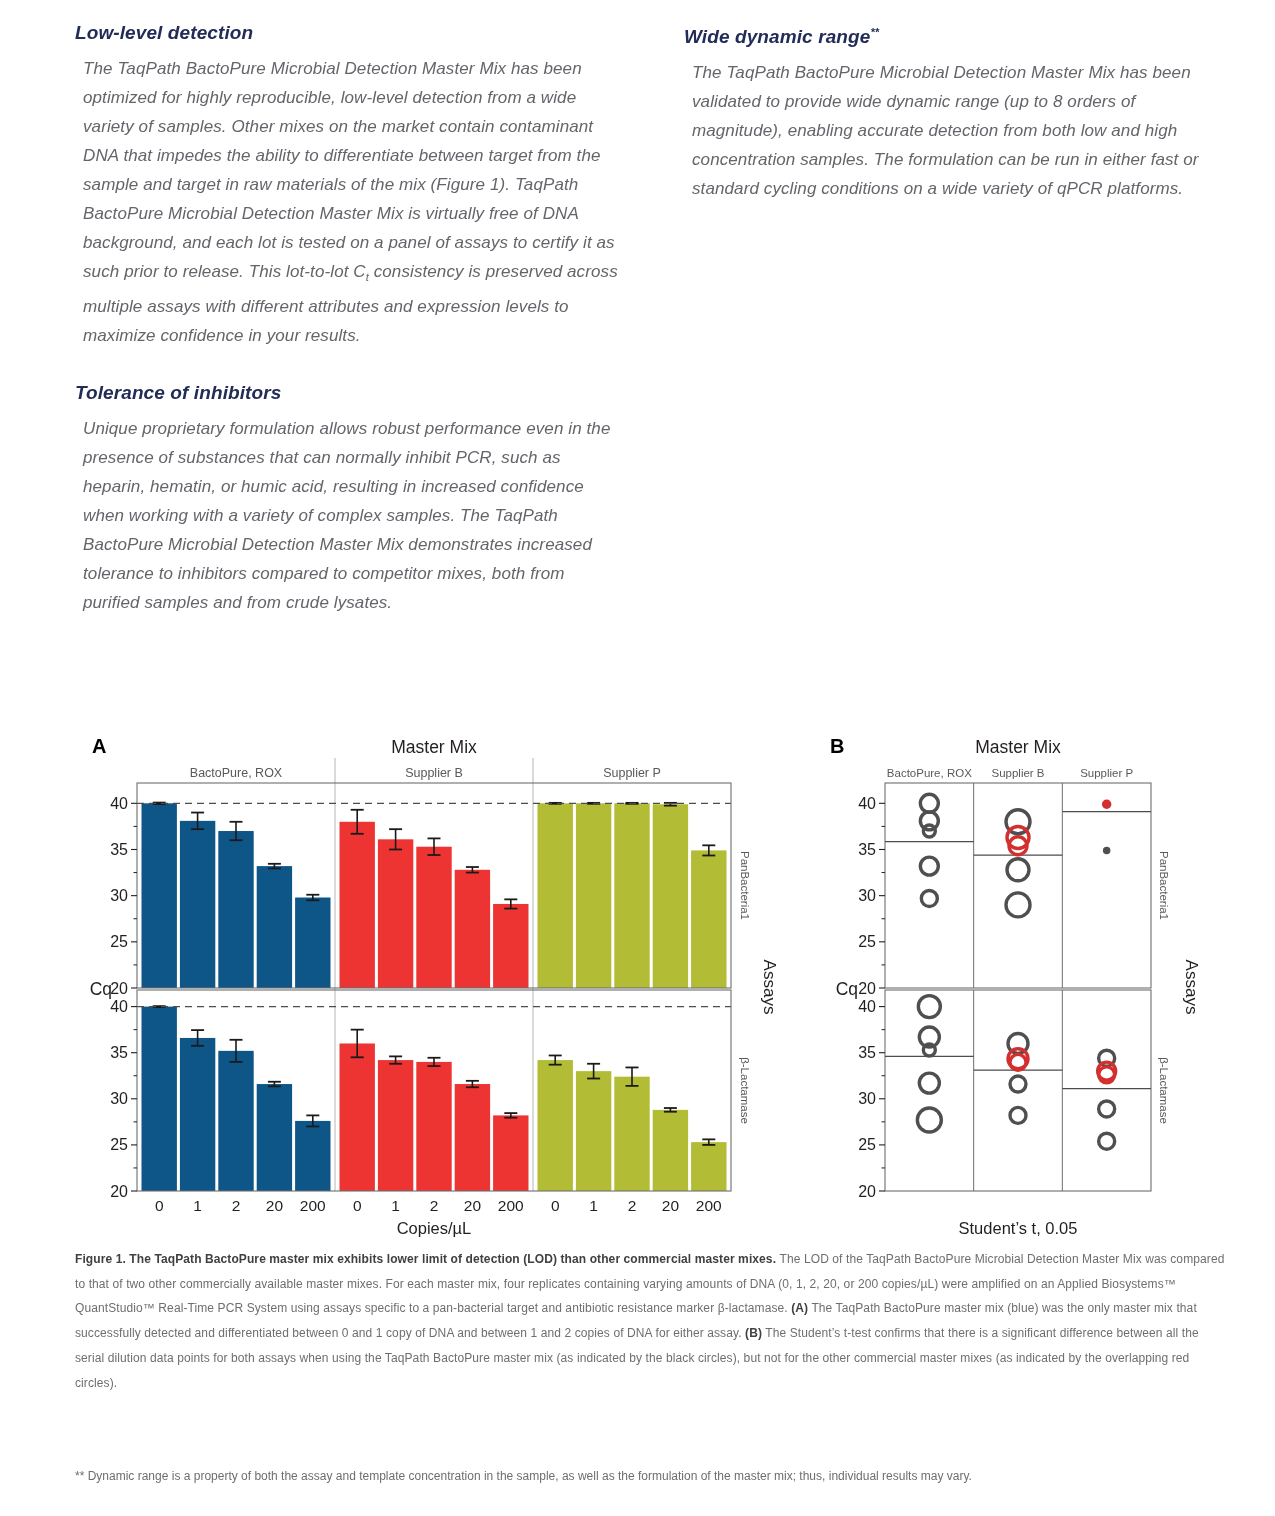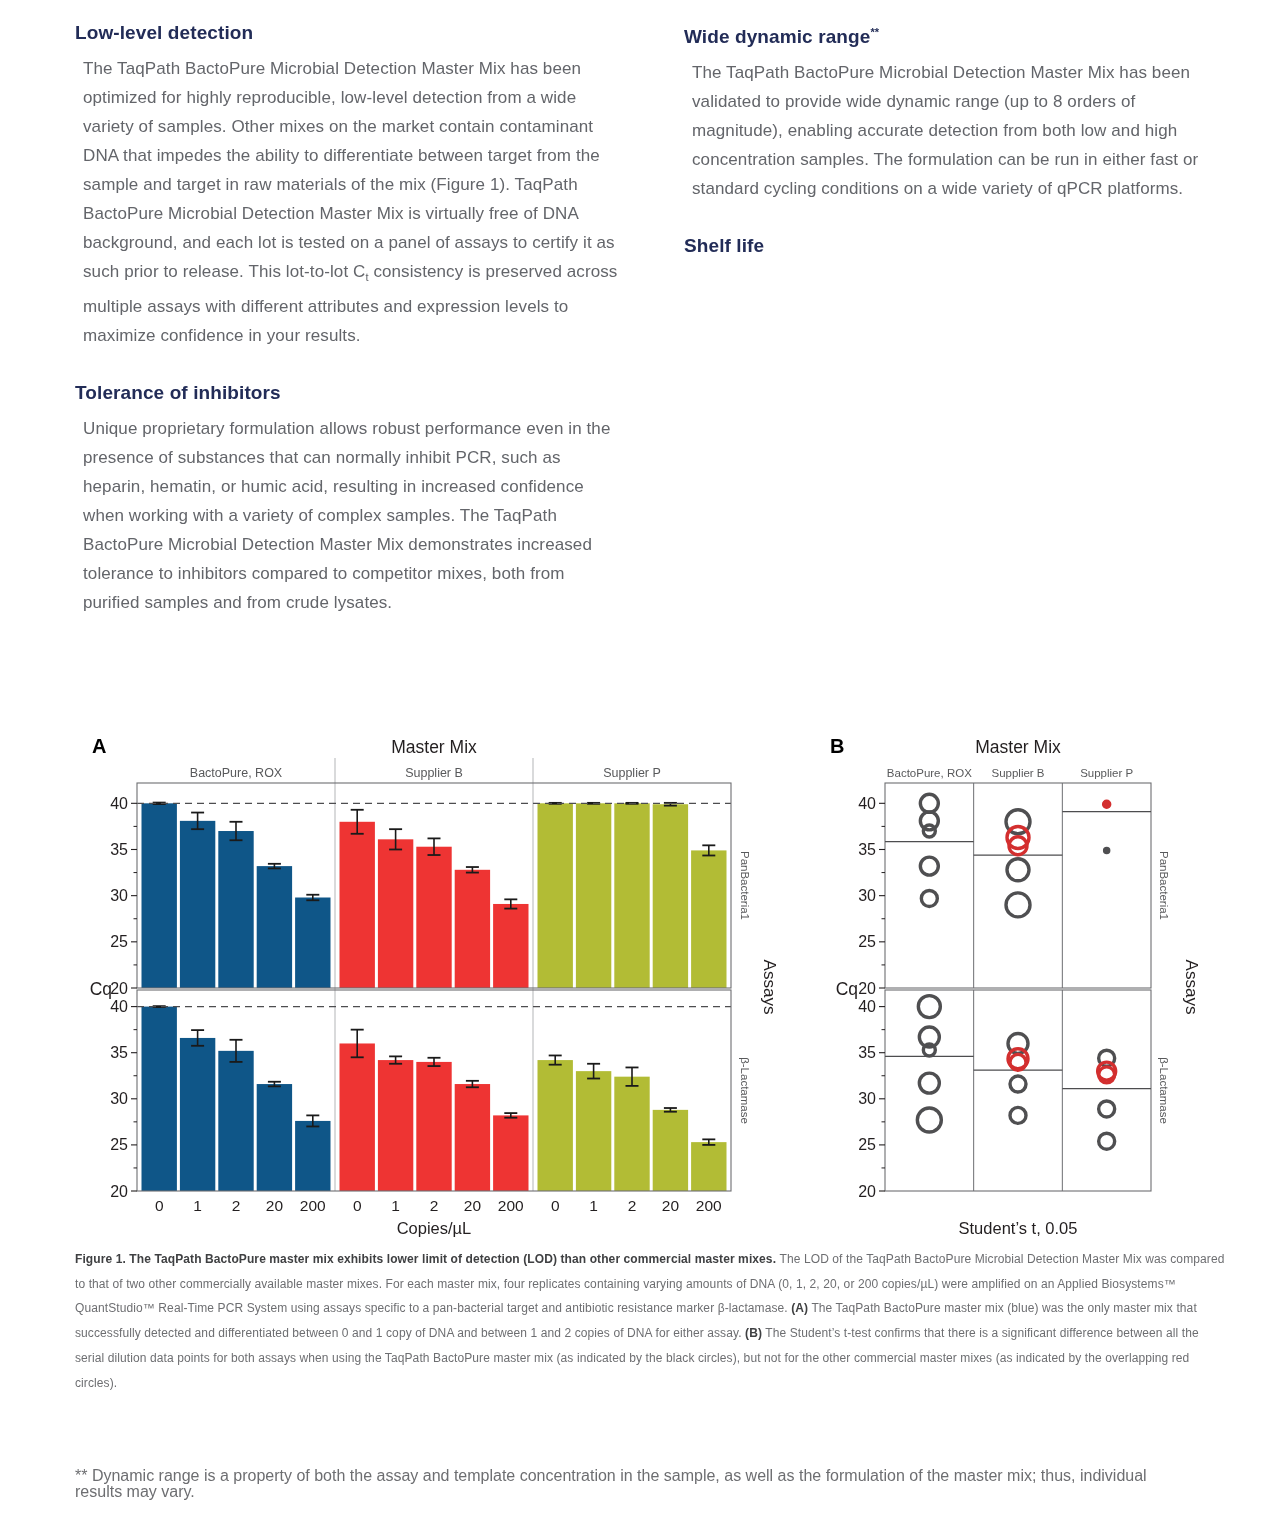--- a/index.html
+++ b/index.html
@@ -3,39 +3,39 @@
 <meta charset="utf-8">
 <style>
   html,body{margin:0;padding:0;background:#fff;}
   .page{
     position:relative; width:1275px; height:1516px; background:#ffffff;
     font-family:"Liberation Sans","DejaVu Sans",sans-serif; overflow:hidden;
   }
   .col{position:absolute; top:20px;}
   #left-col{left:75px; width:552px;}
   #right-col{left:684px; width:552px;}
-  .section{margin:0 0 30px 0;}
+  .section{margin:0 0 30px 0;font-style:italic;}
   .section h3{
     margin:0 0 9px 0; font-size:19px; line-height:25px; font-weight:bold;
     color:#222c57; letter-spacing:0.1px;
   }
   .section h3 sup{font-size:11px; vertical-align:super;}
   .section p{
     margin:8px; font-size:17px; line-height:29px; color:#63656a; letter-spacing:0.1px;
   }
   .section p sub{font-size:11px; vertical-align:sub;}
   #figure-svg{position:absolute; left:0; top:722px;}
   #caption{
     position:absolute; left:75px; top:1247px; width:1155px;
     font-size:12px; line-height:24.7px; color:#6d6e71; letter-spacing:0.1px;
   }
   #caption b{color:#3f4042; font-weight:bold;}
   #footnote{
     position:absolute; left:75px; top:1468px; width:1100px;
-    font-size:16px; line-height:16px; color:#6d6e71;
+    font-size:12px; line-height:16px; color:#6d6e71;
   }
 </style>
 </head>
 <body>
 
 <div class="page">
   <div id="left-col" class="col">
       <div class="section">
         <h3>Low-level detection</h3>
         <p>The TaqPath BactoPure Microbial Detection Master Mix has been optimized for highly reproducible, low-level detection from a wide variety of samples. Other mixes on the market contain contaminant DNA that impedes the ability to differentiate between target from the sample and target in raw materials of the mix (Figure 1). TaqPath BactoPure Microbial Detection Master Mix is virtually free of DNA background, and each lot is tested on a panel of assays to certify it as such prior to release. This lot-to-lot C<sub>t</sub> consistency is preserved across multiple assays with different attributes and expression levels to maximize confidence in your results.</p>
@@ -46,21 +46,20 @@
       </div>
     </div>
   <div id="right-col" class="col">
       <div class="section">
         <h3>Wide dynamic range<sup>**</sup></h3>
         <p>The TaqPath BactoPure Microbial Detection Master Mix has been validated to provide wide dynamic range (up to 8 orders of magnitude), enabling accurate detection from both low and high concentration samples. The formulation can be run in either fast or standard cycling conditions on a wide variety of qPCR platforms.</p>
       </div>
       <div class="section">
       </div>
       <div class="section">
-        <h3>Shelf life</h3>
       </div>
     </div>
   <svg id="figure-svg" width="1275" height="520" viewBox="0 0 1275 520">
       <text x="92" y="31" font-size="20" fill="#000" text-anchor="start" font-family="&quot;Liberation Sans&quot;,&quot;DejaVu Sans&quot;,sans-serif" font-weight="bold">A</text>
       <text x="434" y="31" font-size="17.5" fill="#231f20" text-anchor="middle" font-family="&quot;Liberation Sans&quot;,&quot;DejaVu Sans&quot;,sans-serif" font-weight="500">Master Mix</text>
       <line x1="335" y1="36" x2="335" y2="469" stroke="#b3b5b7" stroke-width="1"></line>
       <line x1="533" y1="36" x2="533" y2="469" stroke="#b3b5b7" stroke-width="1"></line>
       <text x="236" y="55" font-size="12.5" fill="#58595b" text-anchor="middle" font-family="&quot;Liberation Sans&quot;,&quot;DejaVu Sans&quot;,sans-serif">BactoPure, ROX</text>
       <text x="434" y="55" font-size="12.5" fill="#58595b" text-anchor="middle" font-family="&quot;Liberation Sans&quot;,&quot;DejaVu Sans&quot;,sans-serif">Supplier B</text>
       <text x="632" y="55" font-size="12.5" fill="#58595b" text-anchor="middle" font-family="&quot;Liberation Sans&quot;,&quot;DejaVu Sans&quot;,sans-serif">Supplier P</text>

